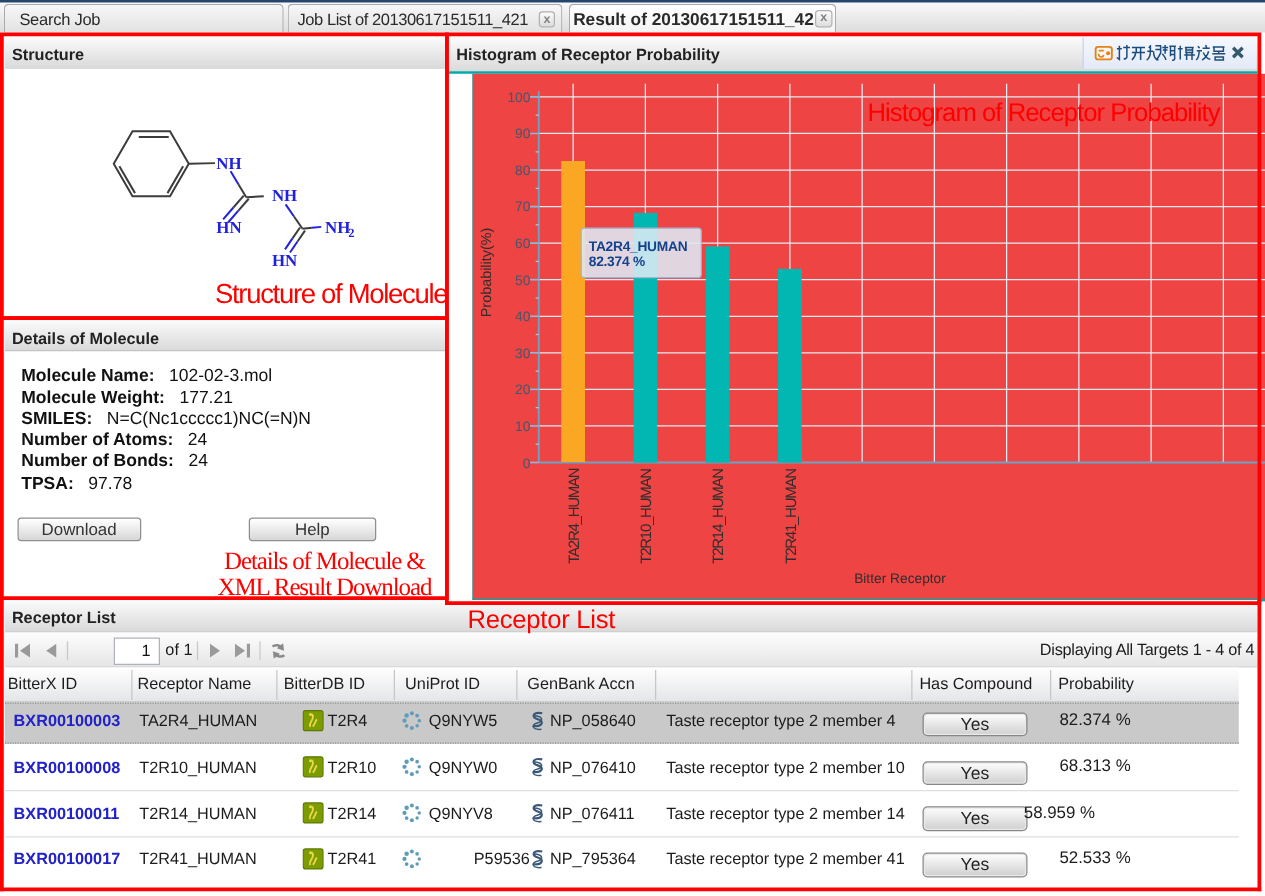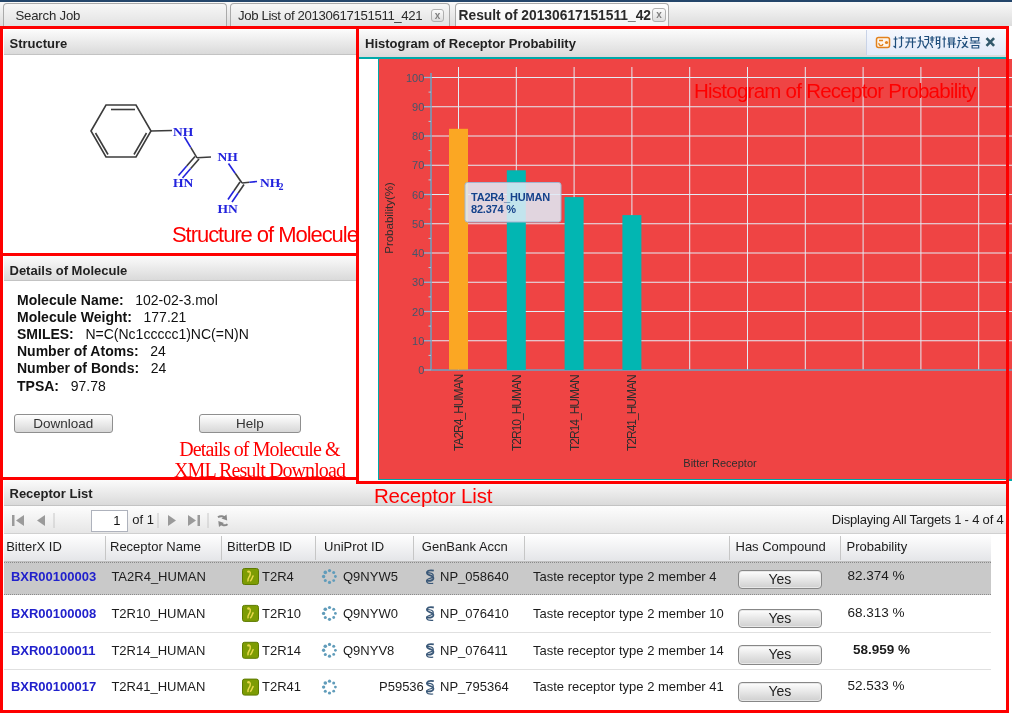--- a/index.html
+++ b/index.html
@@ -284,21 +284,21 @@
   <div class="yesbtn" style="left:737.9px;top:608.6px;">Yes</div>
   <div class="gridtxt" style="left:847.5px;top:604.5px;font-size:13.5px;">68.313 %</div>
 
   <div class="bxr" style="left:10.9px;top:642.5px;">BXR00100011</div>
   <div class="gridtxt" style="left:111.4px;top:642.5px;">T2R14_HUMAN</div>
   <div class="gridtxt" style="left:262px;top:642.5px;">T2R14</div>
   <div class="gridtxt" style="left:343px;top:642.5px;">Q9NYV8</div>
   <div class="gridtxt" style="left:440px;top:642.5px;">NP_076411</div>
   <div class="gridtxt" style="left:533px;top:642.5px;">Taste receptor type 2 member 14</div>
   <div class="yesbtn" style="left:737.9px;top:645.4px;">Yes</div>
-  <div class="gridtxt" style="left:853px;top:641.5px;font-size:13.5px;font-weight:bold;">58.959 %</div>
+  <div class="gridtxt" style="left:819px;top:641.5px;font-size:13.5px;">58.959 %</div>
 
   <div class="bxr" style="left:10.9px;top:679px;">BXR00100017</div>
   <div class="gridtxt" style="left:111.4px;top:679px;">T2R41_HUMAN</div>
   <div class="gridtxt" style="left:262px;top:679px;">T2R41</div>
   <div class="gridtxt" style="left:343px;top:679px;margin-left:36px;">P59536</div>
   <div class="gridtxt" style="left:440px;top:679px;">NP_795364</div>
   <div class="gridtxt" style="left:533px;top:679px;">Taste receptor type 2 member 41</div>
   <div class="yesbtn" style="left:737.9px;top:682.2px;">Yes</div>
   <div class="gridtxt" style="left:847.5px;top:678px;font-size:13.5px;">52.533 %</div>
 

